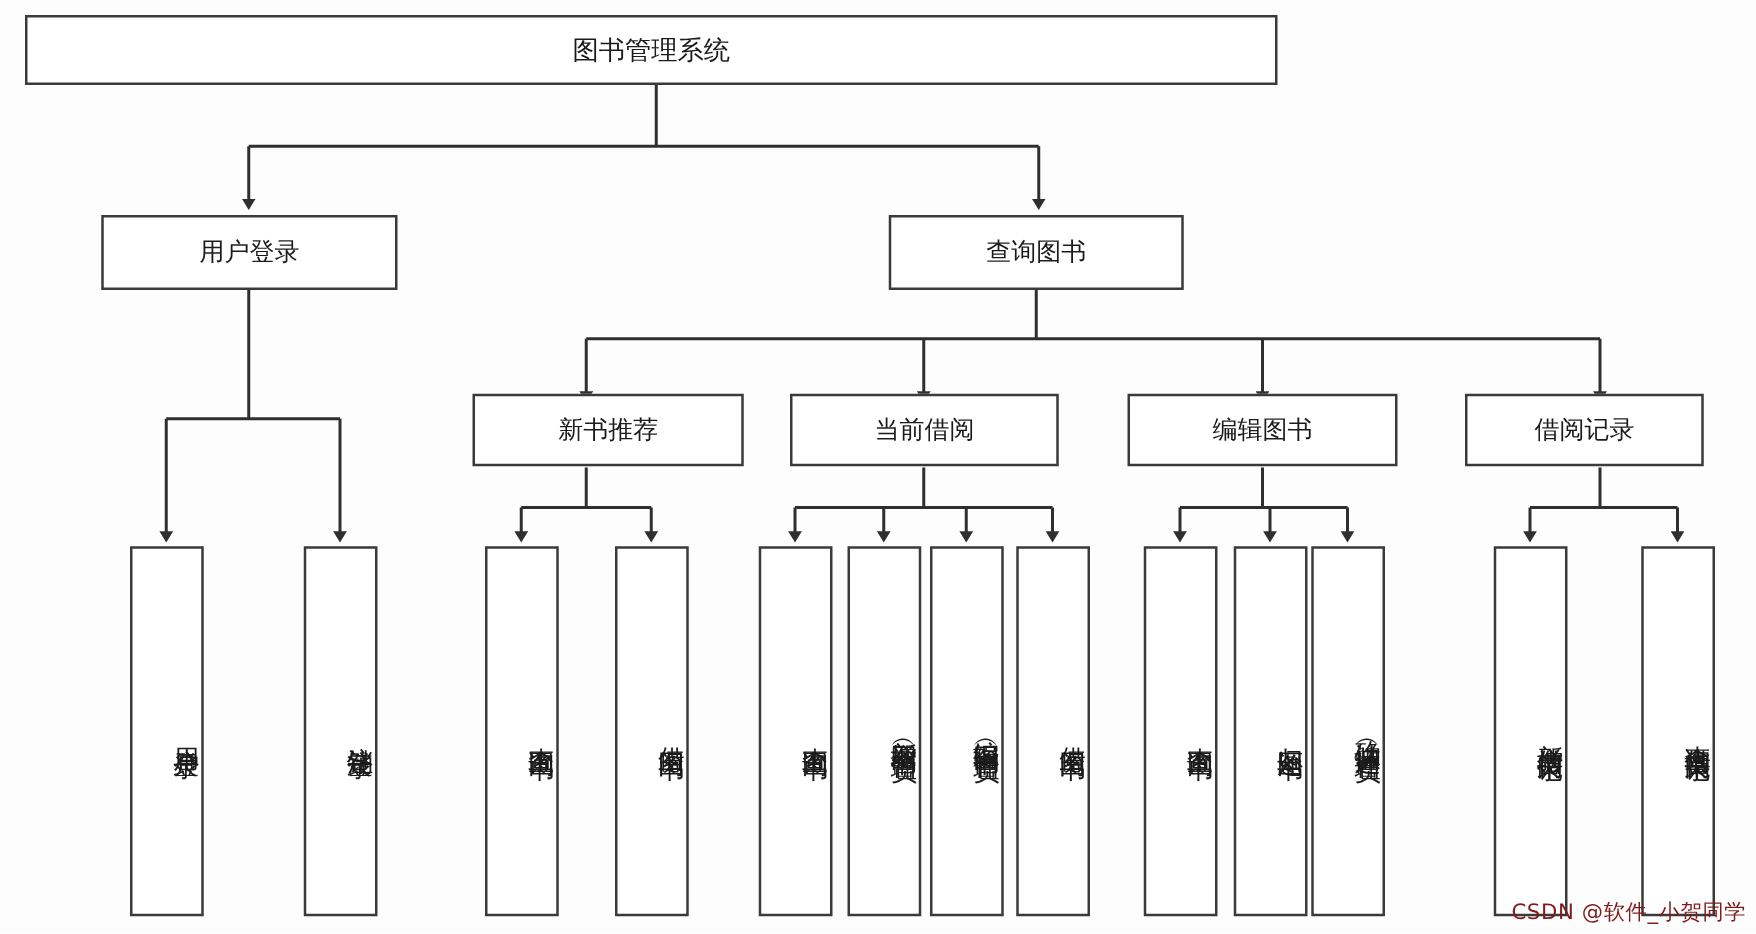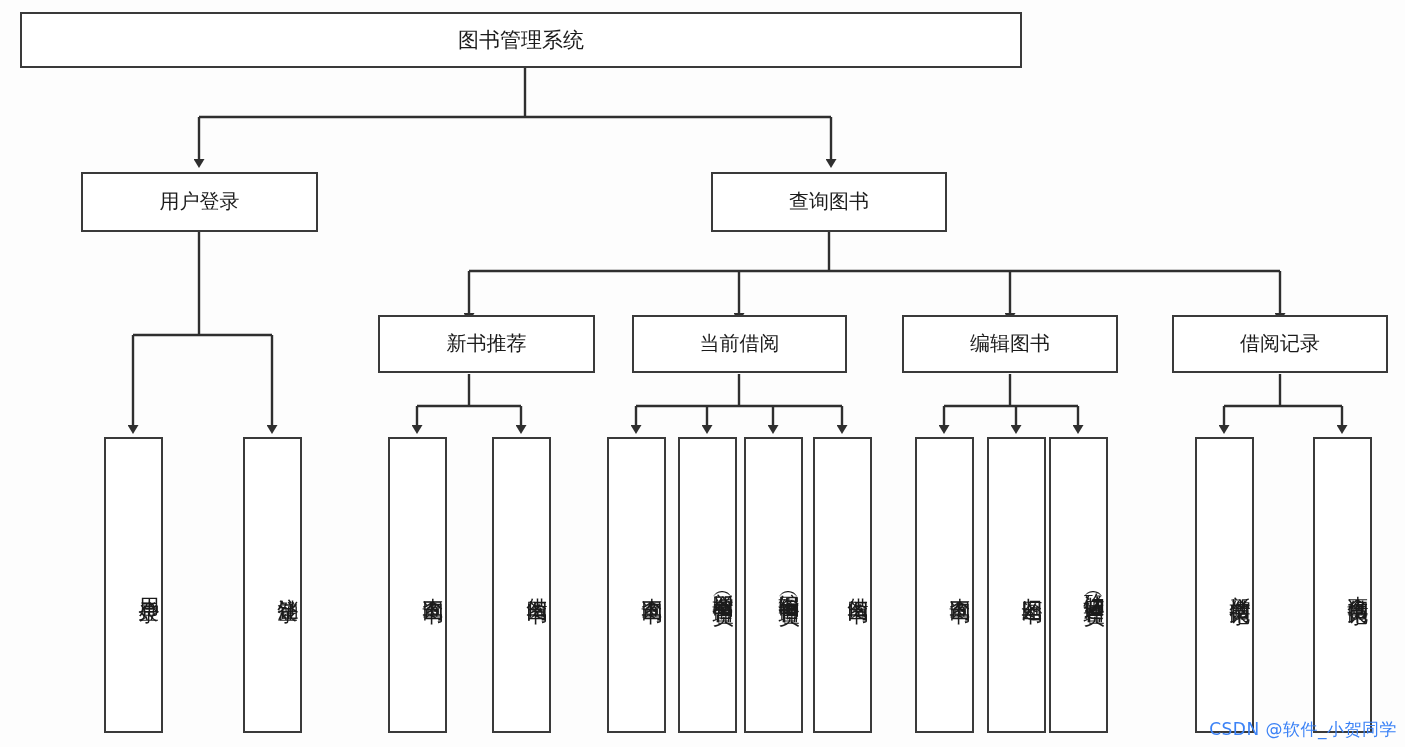--- a/index.html
+++ b/index.html
@@ -57,21 +57,21 @@
     top: 0;
     width: 1405px;
     height: 747px;
     pointer-events: none;
   }
   .watermark {
     position: absolute;
     right: 8px;
     bottom: 6px;
     font-size: 17px;
-    color: #3b82f6;
+    color: #7f1d1d;
     letter-spacing: 0.5px;
     white-space: nowrap;
   }
 </style>
 </head>
 <body>
 
 <div id="canvas">
 
   <svg class="edges" viewBox="0 0 1405 747" xmlns="http://www.w3.org/2000/svg">
@@ -139,21 +139,21 @@
 
   <div class="node lvl2" style="left:378px; top:315px; width:217px; height:58px;">
     <span>新书推荐</span>
   </div>
   <div class="node lvl2" style="left:632px; top:315px; width:215px; height:58px;">
     <span>当前借阅</span>
   </div>
   <div class="node lvl2" style="left:902px; top:315px; width:216px; height:58px;">
     <span>编辑图书</span>
   </div>
-  <div class="node lvl2" style="left:1172px; top:315px; width:216px; height:58px;">
+  <div class="node lvl2" style="left:1172px; top:315px; width:191px; height:58px;">
     <span>借阅记录</span>
   </div>
 
   <div class="node leaf" style="left:104px; top:437px; width:59px; height:296px;">
     <span>用户登录</span>
   </div>
   <div class="node leaf" style="left:243px; top:437px; width:59px; height:296px;">
     <span>注销登录</span>
   </div>
 

